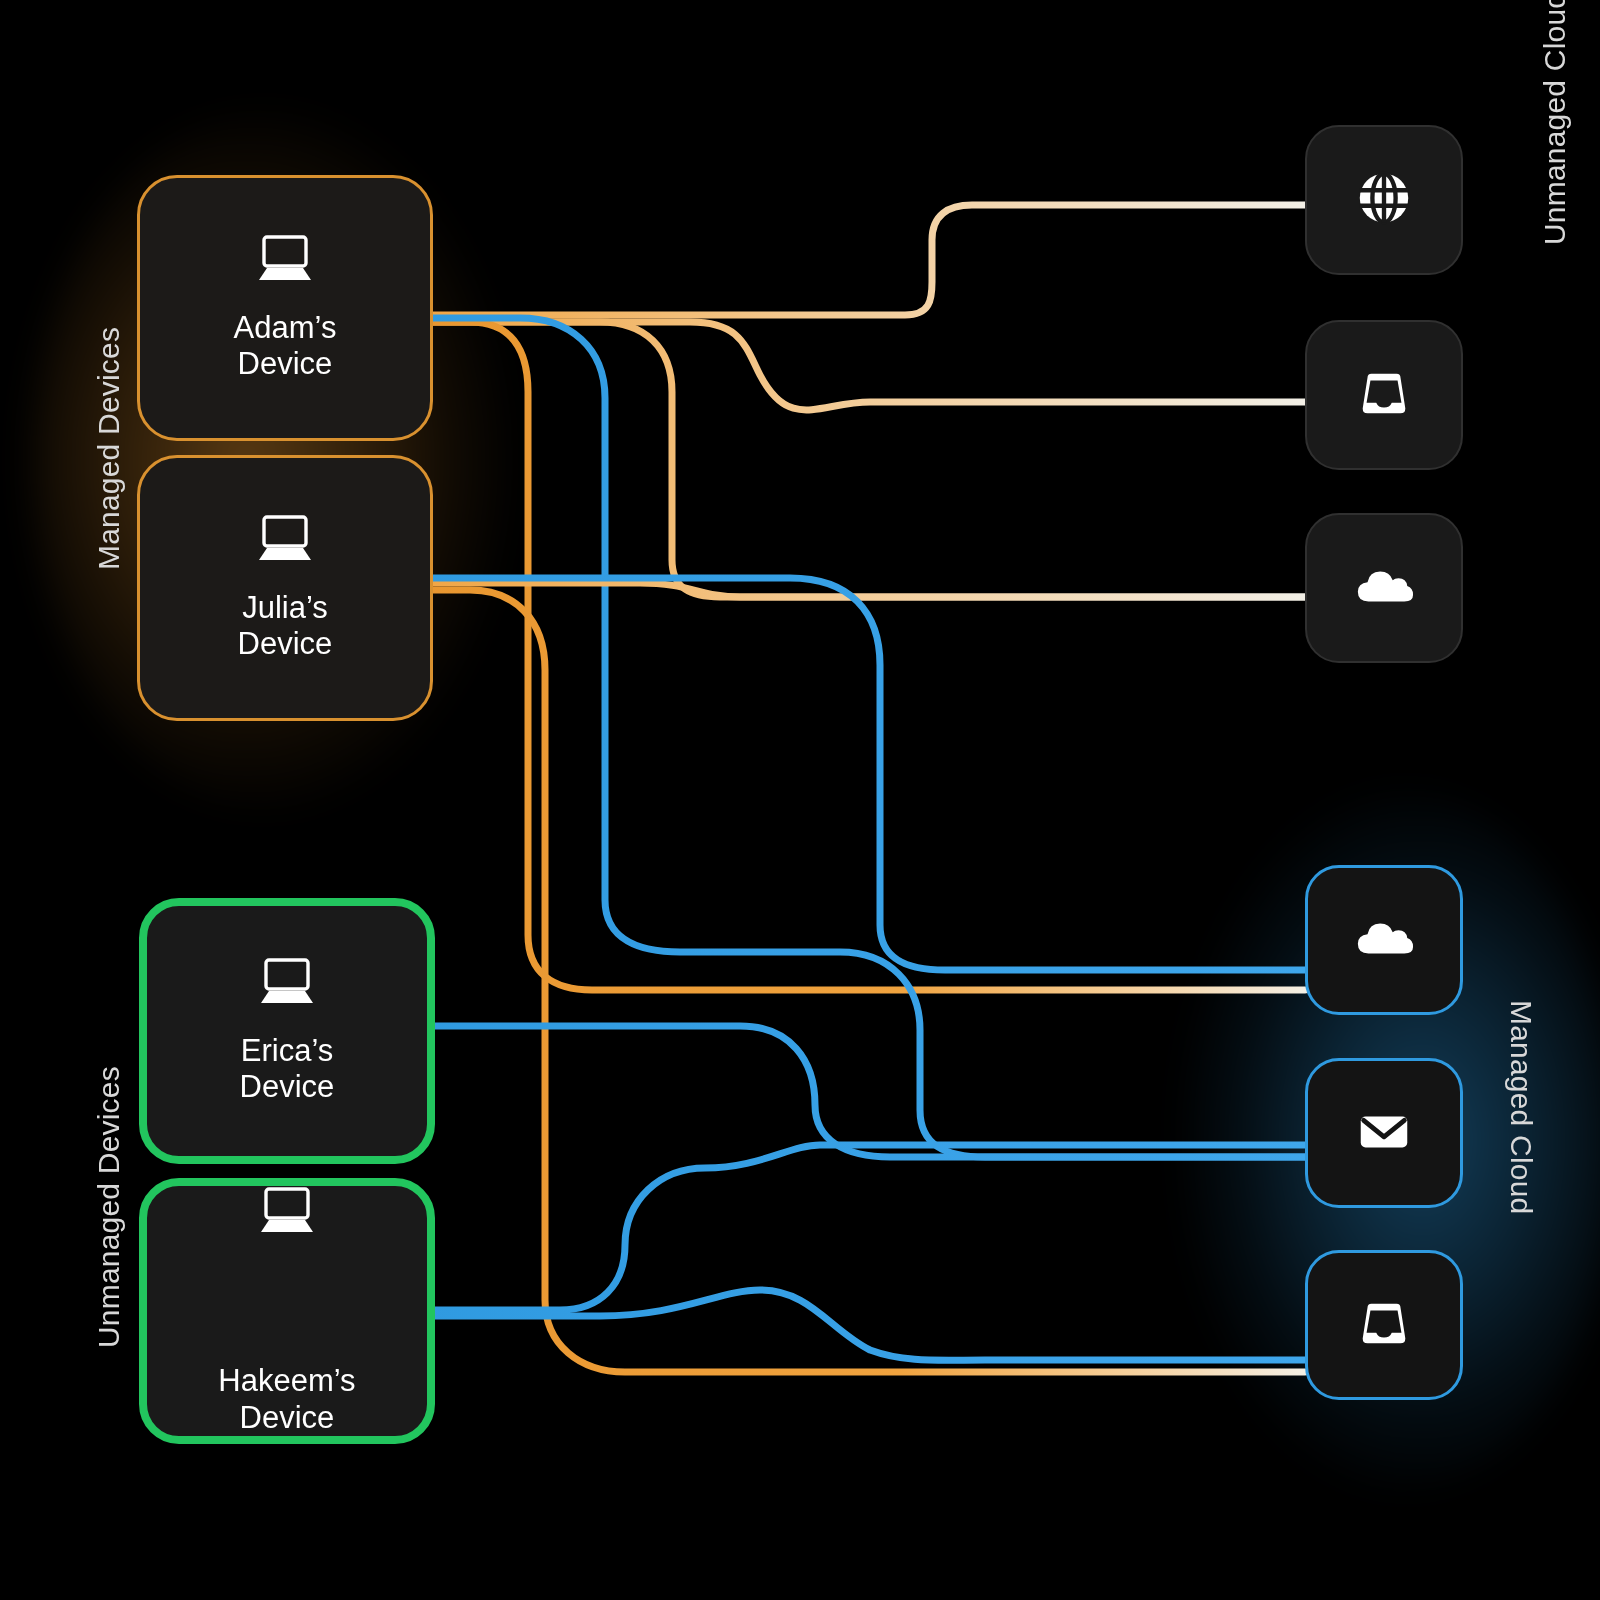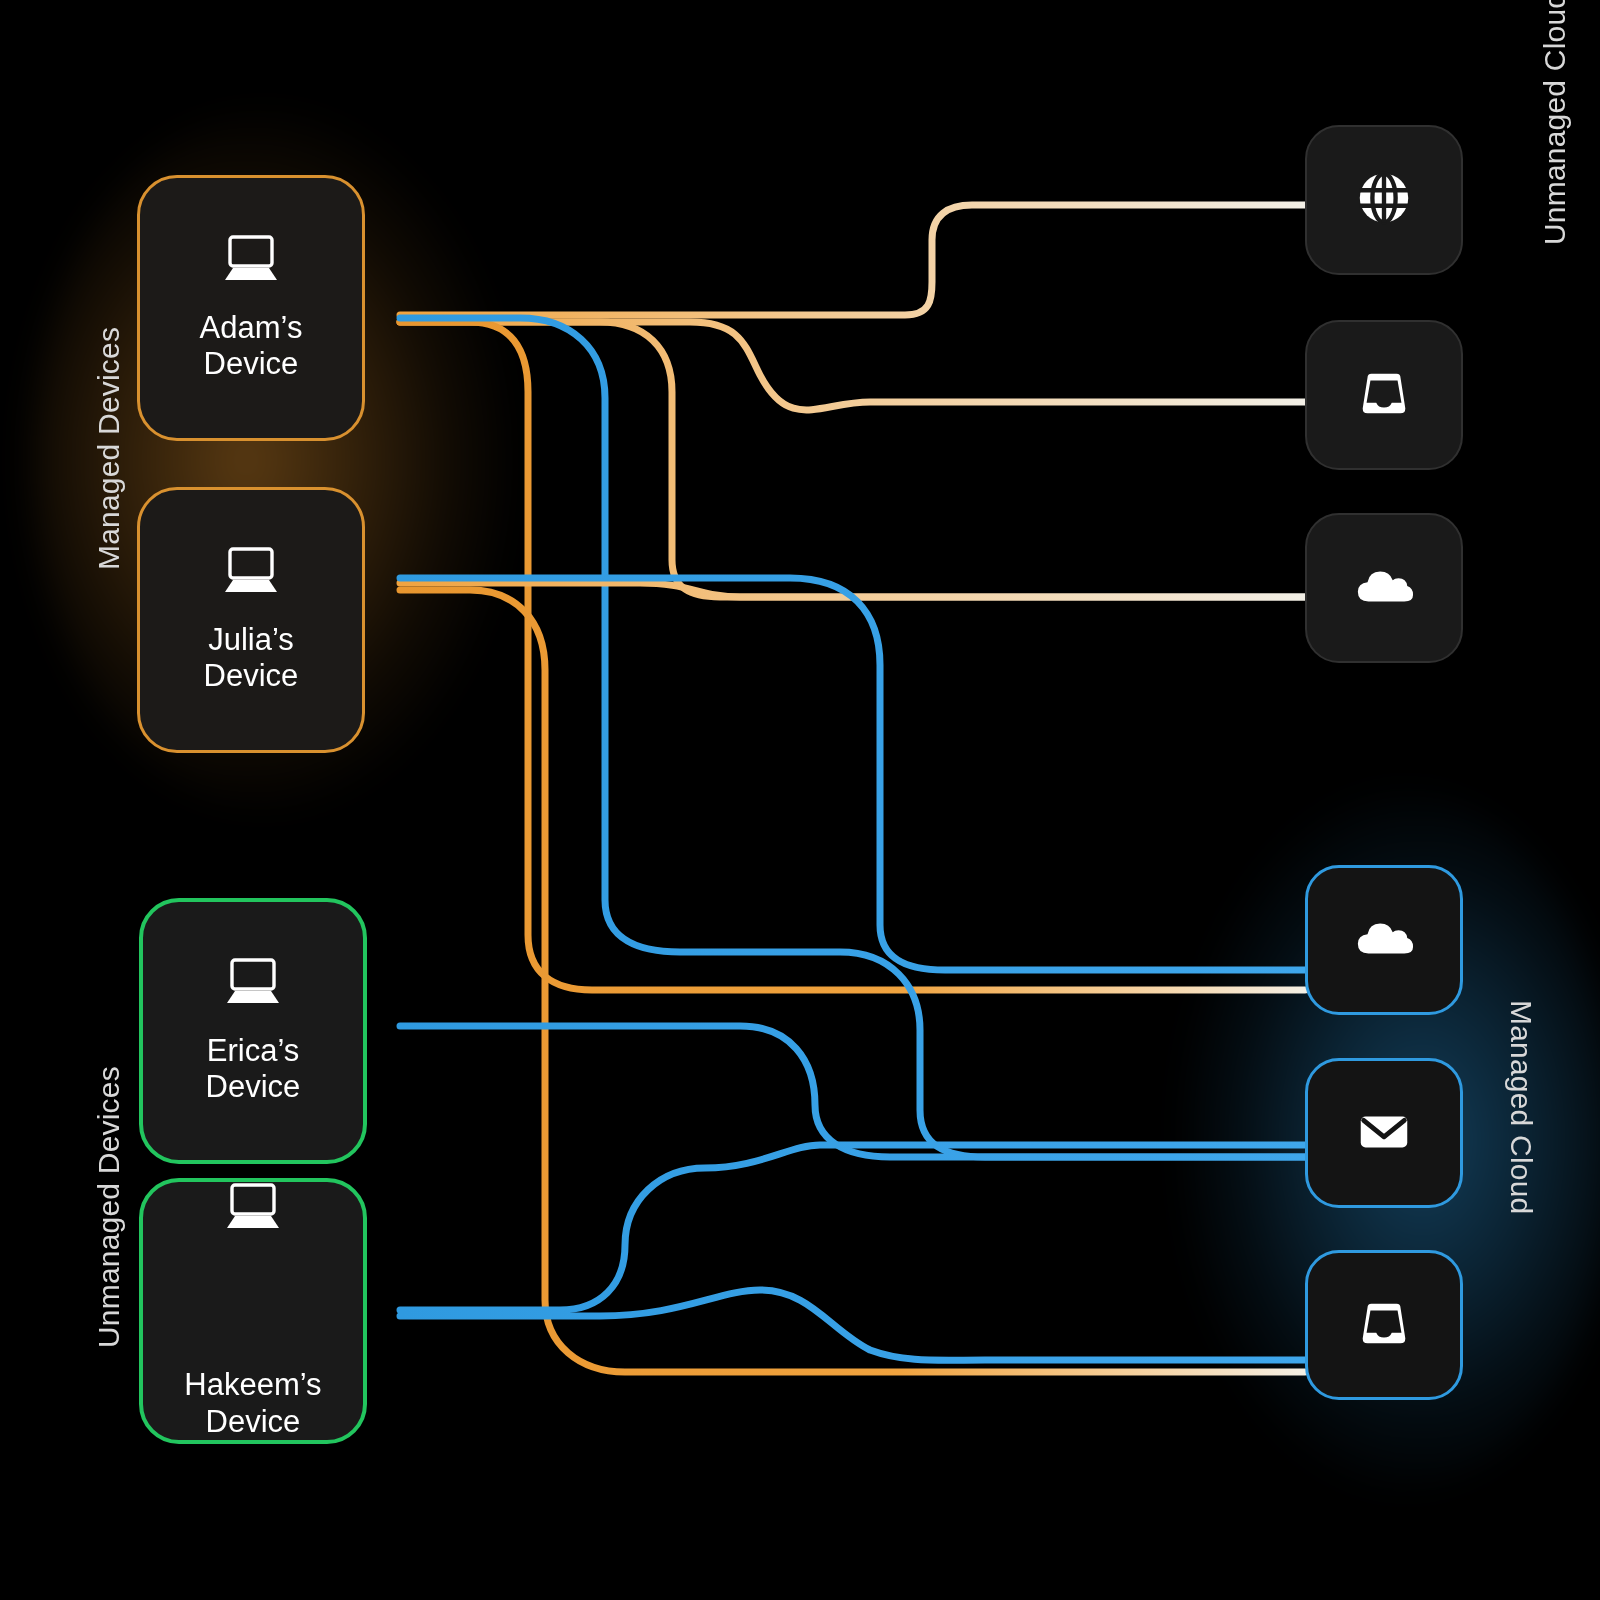--- a/index.html
+++ b/index.html
@@ -23,25 +23,25 @@
   
   .side-label{position:absolute;color:#d8d8d8;font-size:30px;letter-spacing:.2px;
      white-space:nowrap;transform-origin:0 0;}
   .lbl-managed-dev{left:92px;top:570px;transform:rotate(-90deg);}
   .lbl-unmanaged-dev{left:92px;top:1348px;transform:rotate(-90deg);}
   .lbl-unmanaged-cloud{left:1538px;top:245px;transform:rotate(-90deg);}
   .lbl-managed-cloud{left:1538px;top:1000px;transform:rotate(-90deg);}
   .lbl-managed-cloud.r90{transform:rotate(90deg);}
 
   
-  .device{position:absolute;width:228px;height:266px;border-radius:40px;
+  .device{position:absolute;width:296px;height:266px;border-radius:40px;
      background:#1a1a1a;box-sizing:border-box;
      display:flex;flex-direction:column;align-items:center;justify-content:center;}
   .device.managed{border:3px solid #d9912f;background:#1c1a18;}
-  .device.unmanaged{border:4px solid #22c55e;background:#1a1a1a;}
+  .device.unmanaged{border:8px solid #22c55e;background:#1a1a1a;}
   .device .icon{width:64px;height:50px;margin-bottom:26px;}
   .device .dname{color:#fff;font-size:31px;line-height:1.17;text-align:center;
      font-weight:400;}
 
   
   .cnode{position:absolute;width:158px;height:150px;border-radius:34px;
      background:#1a1a1a;box-sizing:border-box;
      display:flex;align-items:center;justify-content:center;}
   .cnode.unmanaged{border:2px solid #303030;}
   .cnode.managed{border:3px solid #2f9ae0;background:#141414;}
@@ -128,21 +128,21 @@
       <svg viewBox="0 0 64 50" width="64" height="50">
         <rect x="11" y="3" width="42" height="29" rx="3" fill="none" stroke="#fff" stroke-width="3.4"></rect>
         <path d="M6 46 L14 34 L50 34 L58 46 Z" fill="#fff"></path>
       </svg>
     </span>
     <div class="dname">
       <span>Adam’s</span><br><span>Device</span>
     </div>
   </div>
 
-  <div class="device managed" style="left:137px;top:455px;margin-top:32px;">
+  <div class="device managed" style="left:137px;top:455px;">
     <span class="icon">
       <svg viewBox="0 0 64 50" width="64" height="50">
         <rect x="11" y="3" width="42" height="29" rx="3" fill="none" stroke="#fff" stroke-width="3.4"></rect>
         <path d="M6 46 L14 34 L50 34 L58 46 Z" fill="#fff"></path>
       </svg>
     </span>
     <div class="dname">
       <span>Julia’s</span><br><span>Device</span>
     </div>
   </div>

